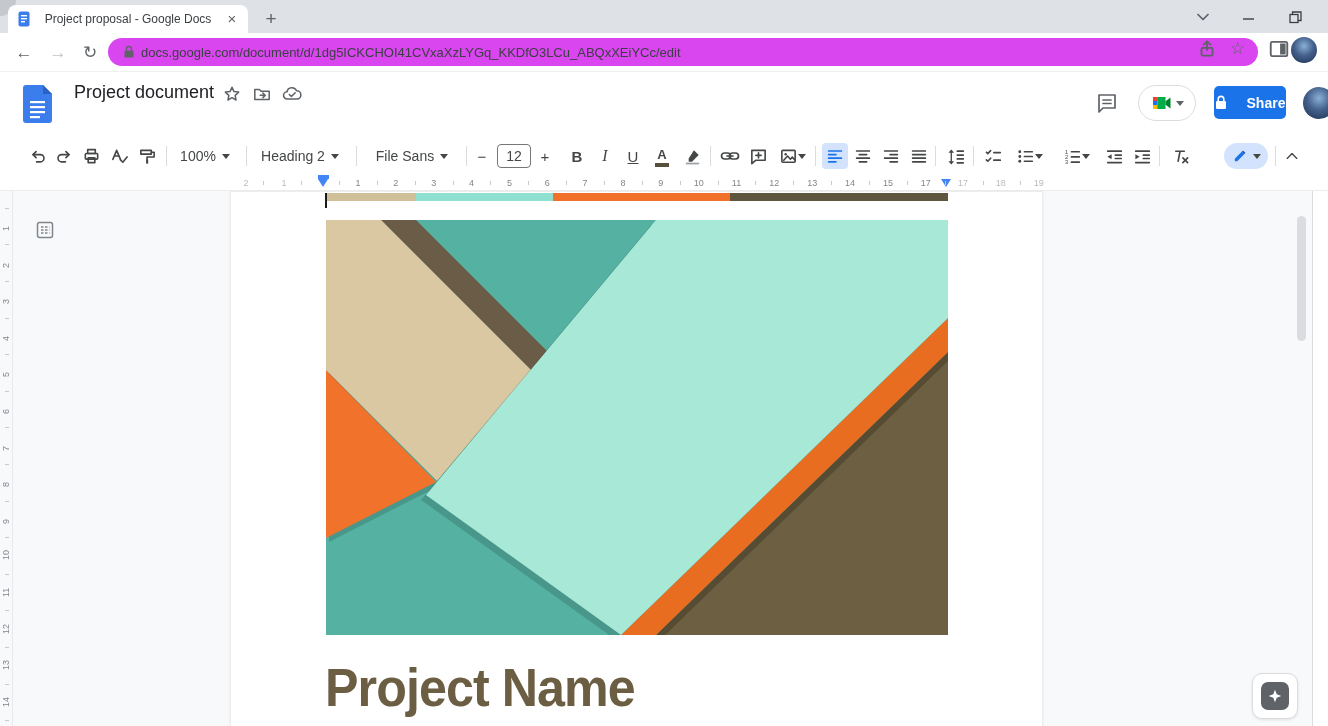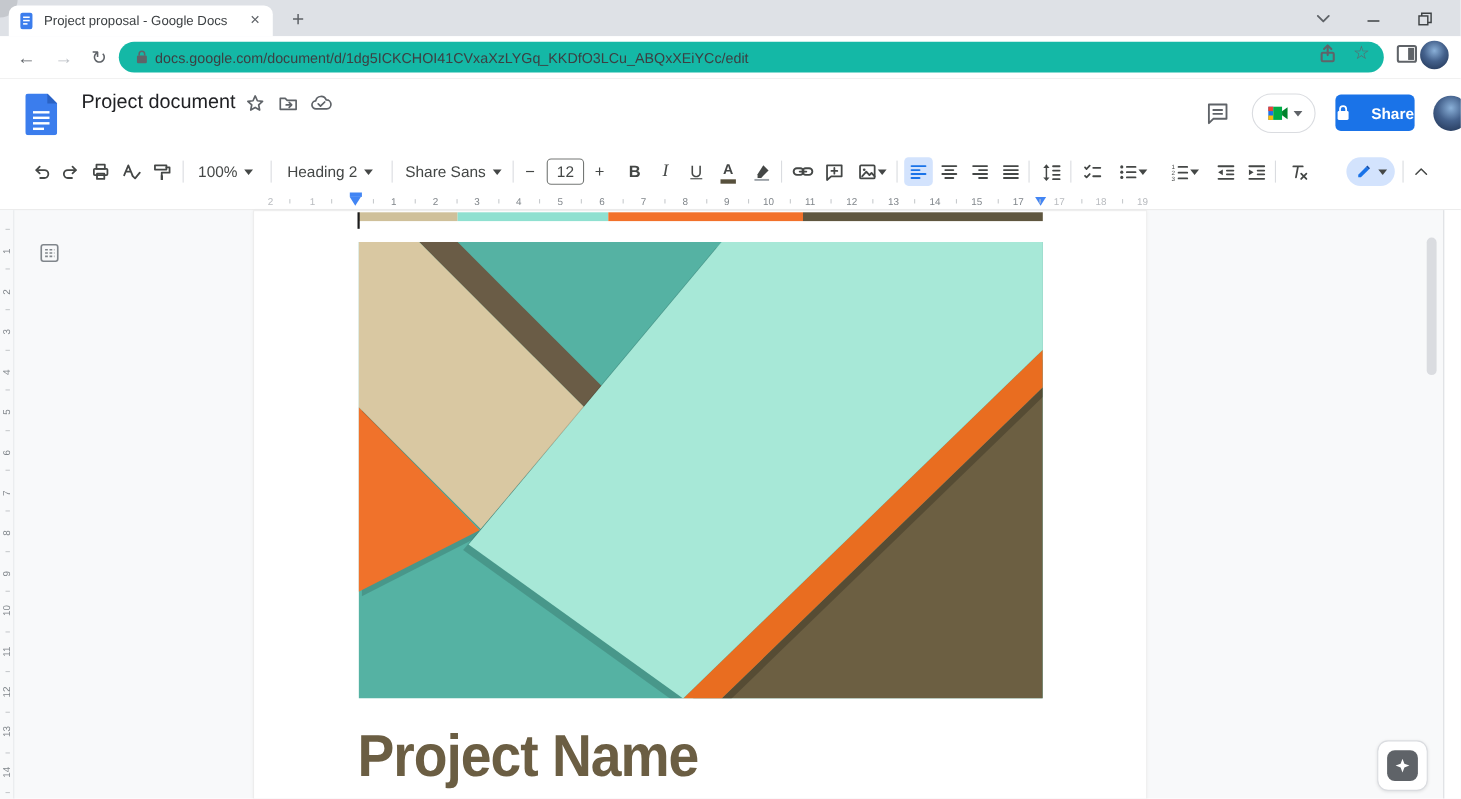--- a/index.html
+++ b/index.html
@@ -3,30 +3,30 @@
 <meta charset="utf-8">
 <style>
   * { box-sizing: border-box; margin:0; padding:0; }
   html,body { width:1328px; height:726px; overflow:hidden; }
   body { font-family:"Liberation Sans", sans-serif; position:relative; background:#fff; }
 
   
   .tabbar { position:absolute; left:0; top:0; width:1328px; height:33px; background:#dee1e6; }
   .corner { position:absolute; left:0; top:0; width:16px; height:16px; background:#b4b8bd; border-radius:0 0 16px 0; opacity:.6;}
   .tab { position:absolute; left:8px; top:5px; width:240px; height:28px; background:#fff; border-radius:8px 8px 0 0; display:flex; align-items:center; padding:0 8px; }
-  .tab-title { font-size:12px; color:#3c4043; white-space:nowrap; overflow:hidden; text-overflow:ellipsis; flex:1; margin:0 8px 0 8px;}
+  .tab-title { font-size:12px; color:#3c4043; white-space:nowrap; overflow:hidden; text-overflow:ellipsis; flex:1; margin:0 8px 0 8px;text-align:center;}
   .tab-close { font-size:15px; color:#5f6368; line-height:16px; width:16px; text-align:center; border-radius:8px; }
   .newtab { position:absolute; left:258px; top:6px; width:26px; height:26px; font-size:19px; color:#5f6368; text-align:center; line-height:25px; border-radius:13px;}
   .wctrl { position:absolute; top:4px; width:30px; height:26px; display:flex; align-items:center; justify-content:center; color:#3c4043;}
 
   
   .addrbar { position:absolute; left:0; top:33px; width:1328px; height:39px; background:#fff; border-bottom:1px solid #f0f0f0;}
   .nav { position:absolute; top:8px; width:24px; height:24px; font-size:17px; color:#5f6368; text-align:center; line-height:23px;}
   .nav.dis { color:#bdc1c6; }
-  .omnibox { position:absolute; left:108px; top:5px; width:1150px; height:28px; background:#14b8a6; border-radius:14px; display:flex; align-items:center; }
+  .omnibox { position:absolute; left:108px; top:5px; width:1150px; height:28px; background:#d946ef; border-radius:14px; display:flex; align-items:center; }
   .url { font-size:13px; color:#3c4043; margin-left:6px; white-space:nowrap;}
   .ob-icon { position:absolute; top:5px; }
 
   
   .dhead { position:absolute; left:0; top:72px; width:1328px; height:65px; background:#fff; }
   .dlogo { position:absolute; left:23px; top:13px; }
   .dtitle { position:absolute; left:74px; top:10px; font-size:18px; color:#202124; }
   .hicon { position:absolute; top:11px; width:22px; height:22px; display:flex; align-items:center; justify-content:center; color:#5f6368;}
   .menurow { position:absolute; left:70px; top:37px; display:flex; font-size:14px; color:#202124;}
   .menu-item { padding:3px 7px; border-radius:4px; }
@@ -235,21 +235,21 @@
     <span>100%</span>
       <span class="caret"></span>
   </div>
   <div class="tsep" style="left:246px"></div>
   <div class="tsel" style="left:252px; width:96px;">
     <span>Heading 2</span>
       <span class="caret"></span>
   </div>
   <div class="tsep" style="left:356px"></div>
   <div class="tsel" style="left:362px; width:100px;">
-    <span>Share Sans</span>
+    <span>File Sans</span>
       <span class="caret"></span>
   </div>
   <div class="tsep" style="left:466px"></div>
 
   <div class="tb" style="left:469px">
       <span class="glyph">−</span>
     </div>
   <div class="sizebox">
       <span>12</span>
     </div>

